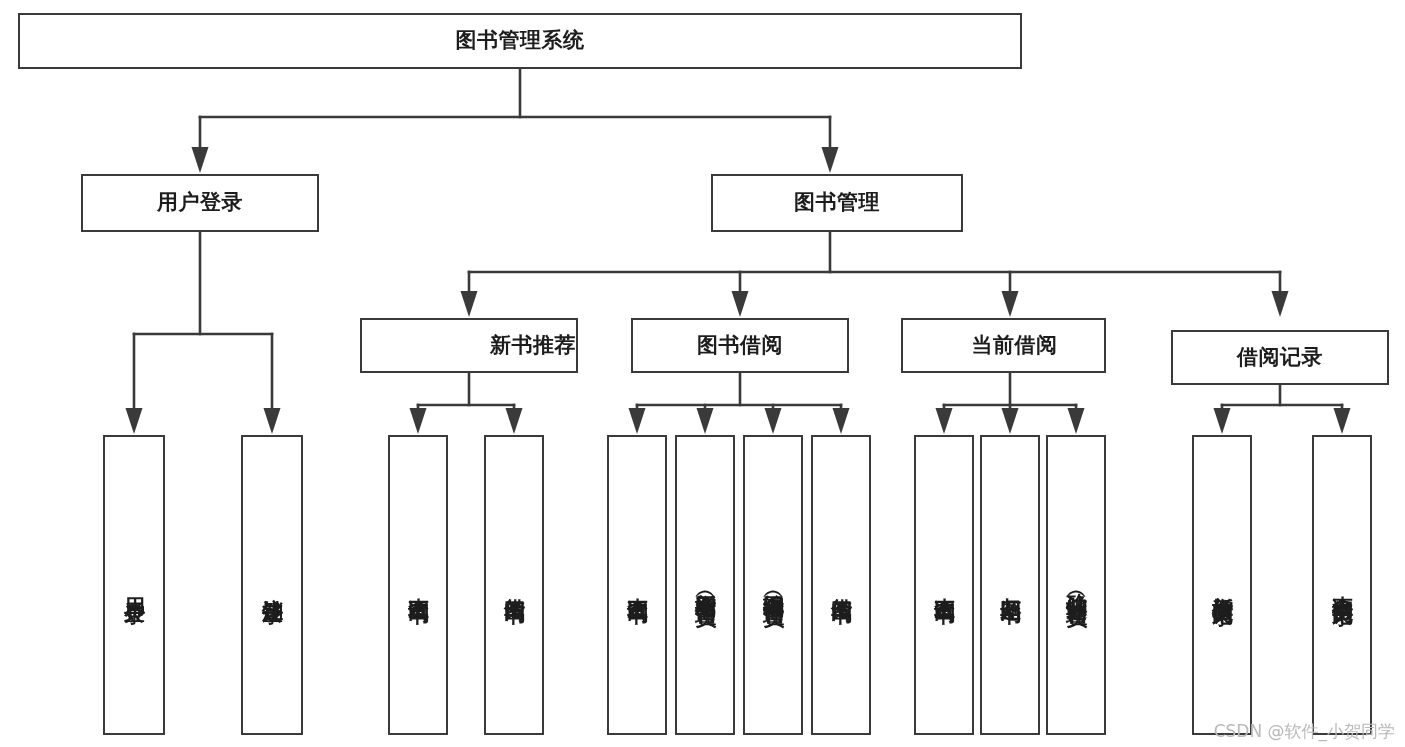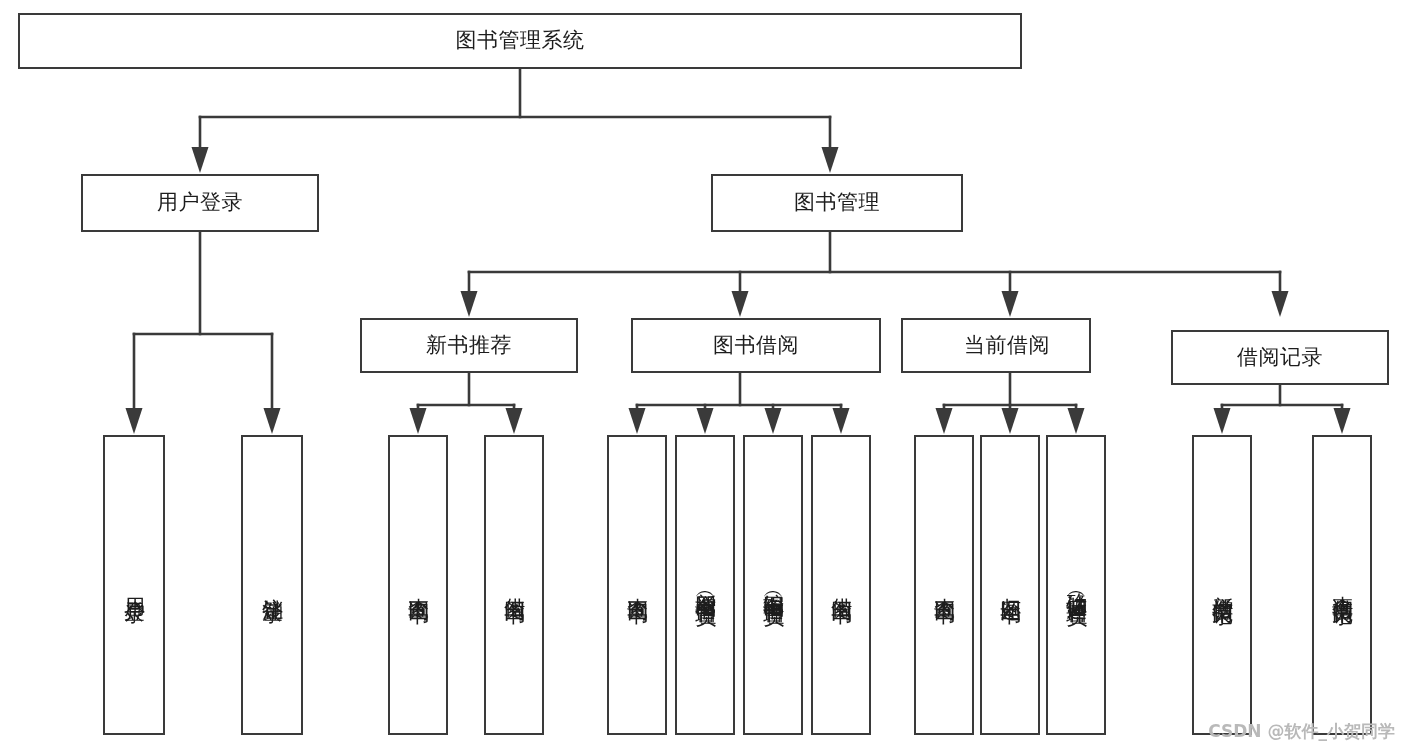--- a/index.html
+++ b/index.html
@@ -40,21 +40,21 @@
     font-size: 21px;
     letter-spacing: 2px;
     padding: 4px 0;
   }
   .node.vert .label {
     writing-mode: vertical-rl;
     text-orientation: upright;
     white-space: nowrap;
     display: block;
   }
-  .node .label { pointer-events: none; }
+  .node .label { pointer-events: none; font-weight: bold; }
 
   svg#edges {
     position: absolute;
     left: 0;
     top: 0;
     width: 1405px;
     height: 747px;
     pointer-events: none;
   }
   .edge-line {
@@ -68,21 +68,20 @@
     stroke: none;
   }
   #watermark {
     position: absolute;
     right: 10px;
     bottom: 4px;
     font-size: 17px;
     color: #b9b9b9;
     white-space: nowrap;
     font-family: "DejaVu Sans", "Liberation Sans", sans-serif;
-    font-weight: bold;
   }
 </style>
 </head>
 <body>
 
 <div id="canvas">
   <svg id="edges" xmlns="http://www.w3.org/2000/svg">
       <path class="edge-line" d="M 520 69 L 520 117"></path>
       <path class="edge-line" d="M 200 117 L 830 117"></path>
       <path class="edge-line" d="M 200 117 L 200 151"></path>
@@ -139,27 +138,27 @@
   <div id="nodes">
       <div class="node horiz" style="left: 18px; top: 13px; width: 1004px; height: 56px;">
         <span class="label">图书管理系统</span>
       </div>
       <div class="node horiz" style="left: 81px; top: 174px; width: 238px; height: 58px;">
         <span class="label">用户登录</span>
       </div>
       <div class="node horiz" style="left: 711px; top: 174px; width: 252px; height: 58px;">
         <span class="label">图书管理</span>
       </div>
-      <div class="node horiz" style="left: 360px; top: 318px; width: 218px; height: 55px;">
+      <div class="node horiz" style="left: 360px; top: 318px; width: 218px; height: 55px; justify-content: flex-end;">
         <span class="label">新书推荐</span>
       </div>
-      <div class="node horiz" style="left: 631px; top: 318px; width: 250px; height: 55px;">
+      <div class="node horiz" style="left: 631px; top: 318px; width: 218px; height: 55px;">
         <span class="label">图书借阅</span>
       </div>
-      <div class="node horiz" style="left: 901px; top: 318px; width: 190px; height: 55px; padding-left: 22px;">
+      <div class="node horiz" style="left: 901px; top: 318px; width: 205px; height: 55px; padding-left: 22px;">
         <span class="label">当前借阅</span>
       </div>
       <div class="node horiz" style="left: 1171px; top: 318px; width: 218px; height: 55px; margin-top: 12px;">
         <span class="label">借阅记录</span>
       </div>
       <div class="node vert" style="left: 103px; top: 435px; width: 62px; height: 300px;">
         <span class="label">用户登录</span>
       </div>
       <div class="node vert" style="left: 241px; top: 435px; width: 62px; height: 300px;">
         <span class="label">注销登录</span>

